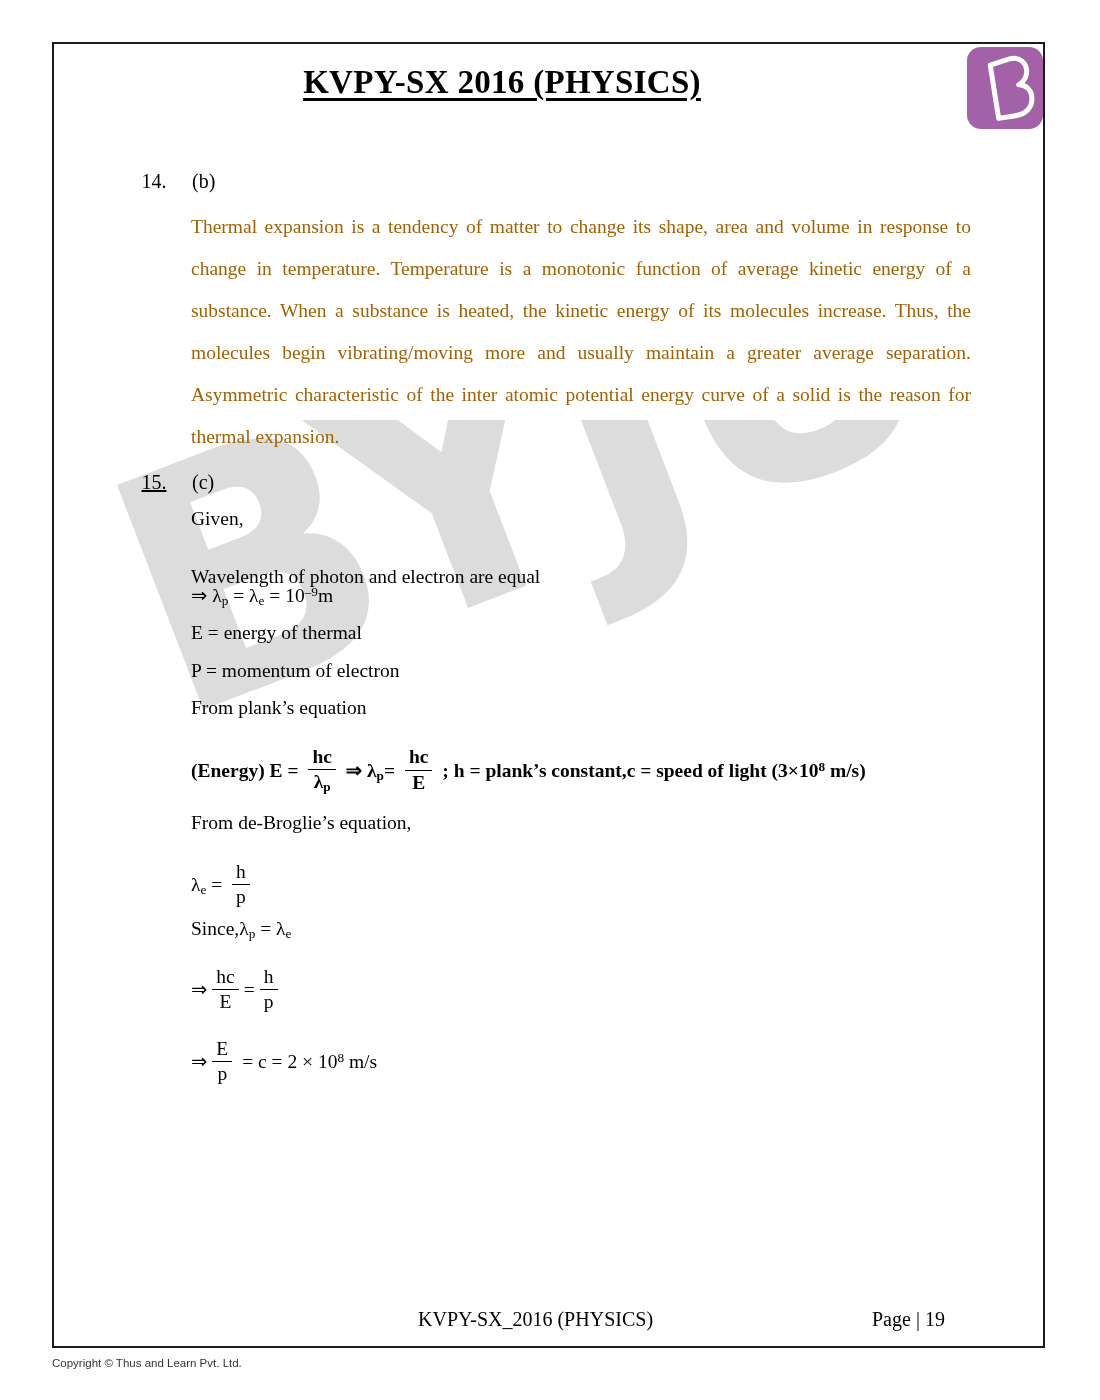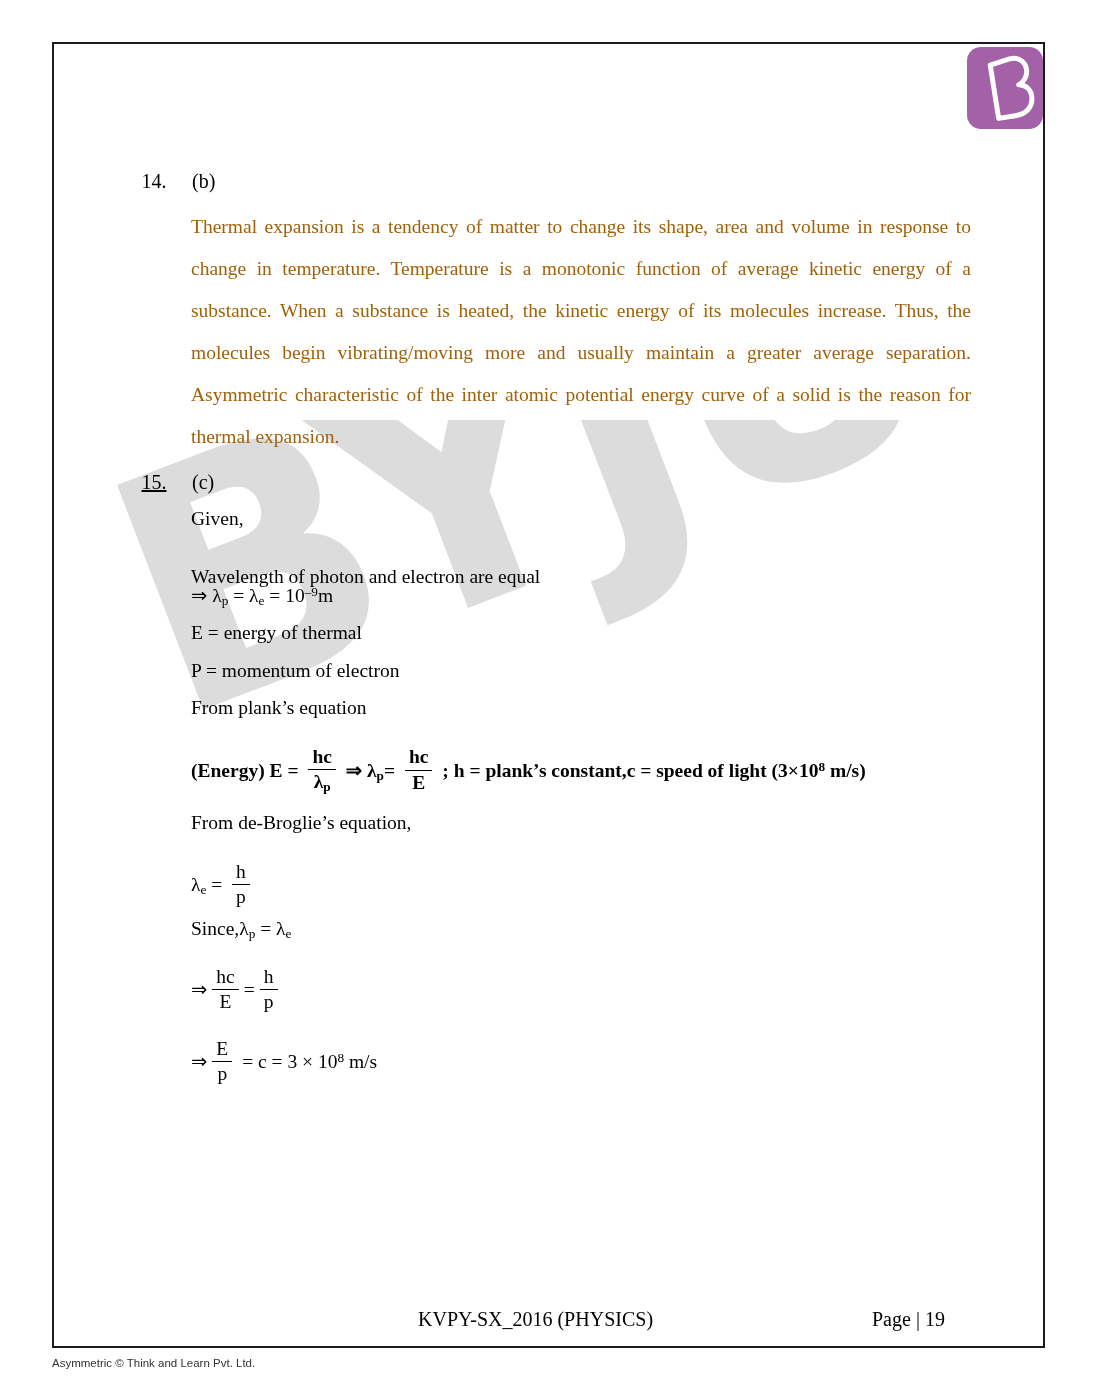--- a/index.html
+++ b/index.html
@@ -189,20 +189,21 @@
 <div id="page">
 
   <div id="page-border"></div>
 
   <div id="watermark">
     <div class="wm-text">BYJU'S</div>
   </div>
 
   <div id="content">
 
+    <div id="doc-title">KVPY-SX  2016 (PHYSICS)</div>
 
     <div id="logo">
       <svg width="76" height="82" viewBox="0 0 76 82" xmlns="http://www.w3.org/2000/svg">
         <g transform="rotate(-9 38 41)">
           <path d="M27 16 L47 13 C58 12 63 20 62 28 C61 34 57 38 52 40 C59 41 64 47 63 55 C62 65 54 70 44 70 L27 70 Z" fill="none" stroke="#ffffff" stroke-width="5" stroke-linejoin="round" stroke-linecap="round"></path>
         </g>
       </svg>
     </div>
 
     <div class="q-block">
@@ -241,22 +242,22 @@
 
       <div class="line" style="top:918px;">
         <span>Since,</span><span>λ</span><sub class="sm">p</sub><span> = λ</span><sub class="sm">e</sub>
       </div>
 
       <div class="line" style="top:960px;">
         <span>⇒</span><span class="frac"><span class="num">hc</span><span class="den">E</span></span><span>=</span><span class="frac"><span class="num">h</span><span class="den">p</span></span>
       </div>
 
       <div class="line" style="top:1032px;">
-        <span>⇒</span><span class="frac"><span class="num">E</span><span class="den">p</span></span><span> = c = 3 × 10</span><sup class="sm">8</sup><span> m/s</span>
+        <span>⇒</span><span class="frac"><span class="num">E</span><span class="den">p</span></span><span> = c = 2 × 10</span><sup class="sm">8</sup><span> m/s</span>
       </div>
     </div>
 
     <div id="footer-title">KVPY-SX_2016 (PHYSICS)</div>
     <div id="footer-page">Page | 19</div>
-    <div id="copyright">Asymmetric © Think and Learn Pvt. Ltd.</div>
+    <div id="copyright">Copyright © Thus and Learn Pvt. Ltd.</div>
 
   </div>
 </div>
 
 </body></html>

